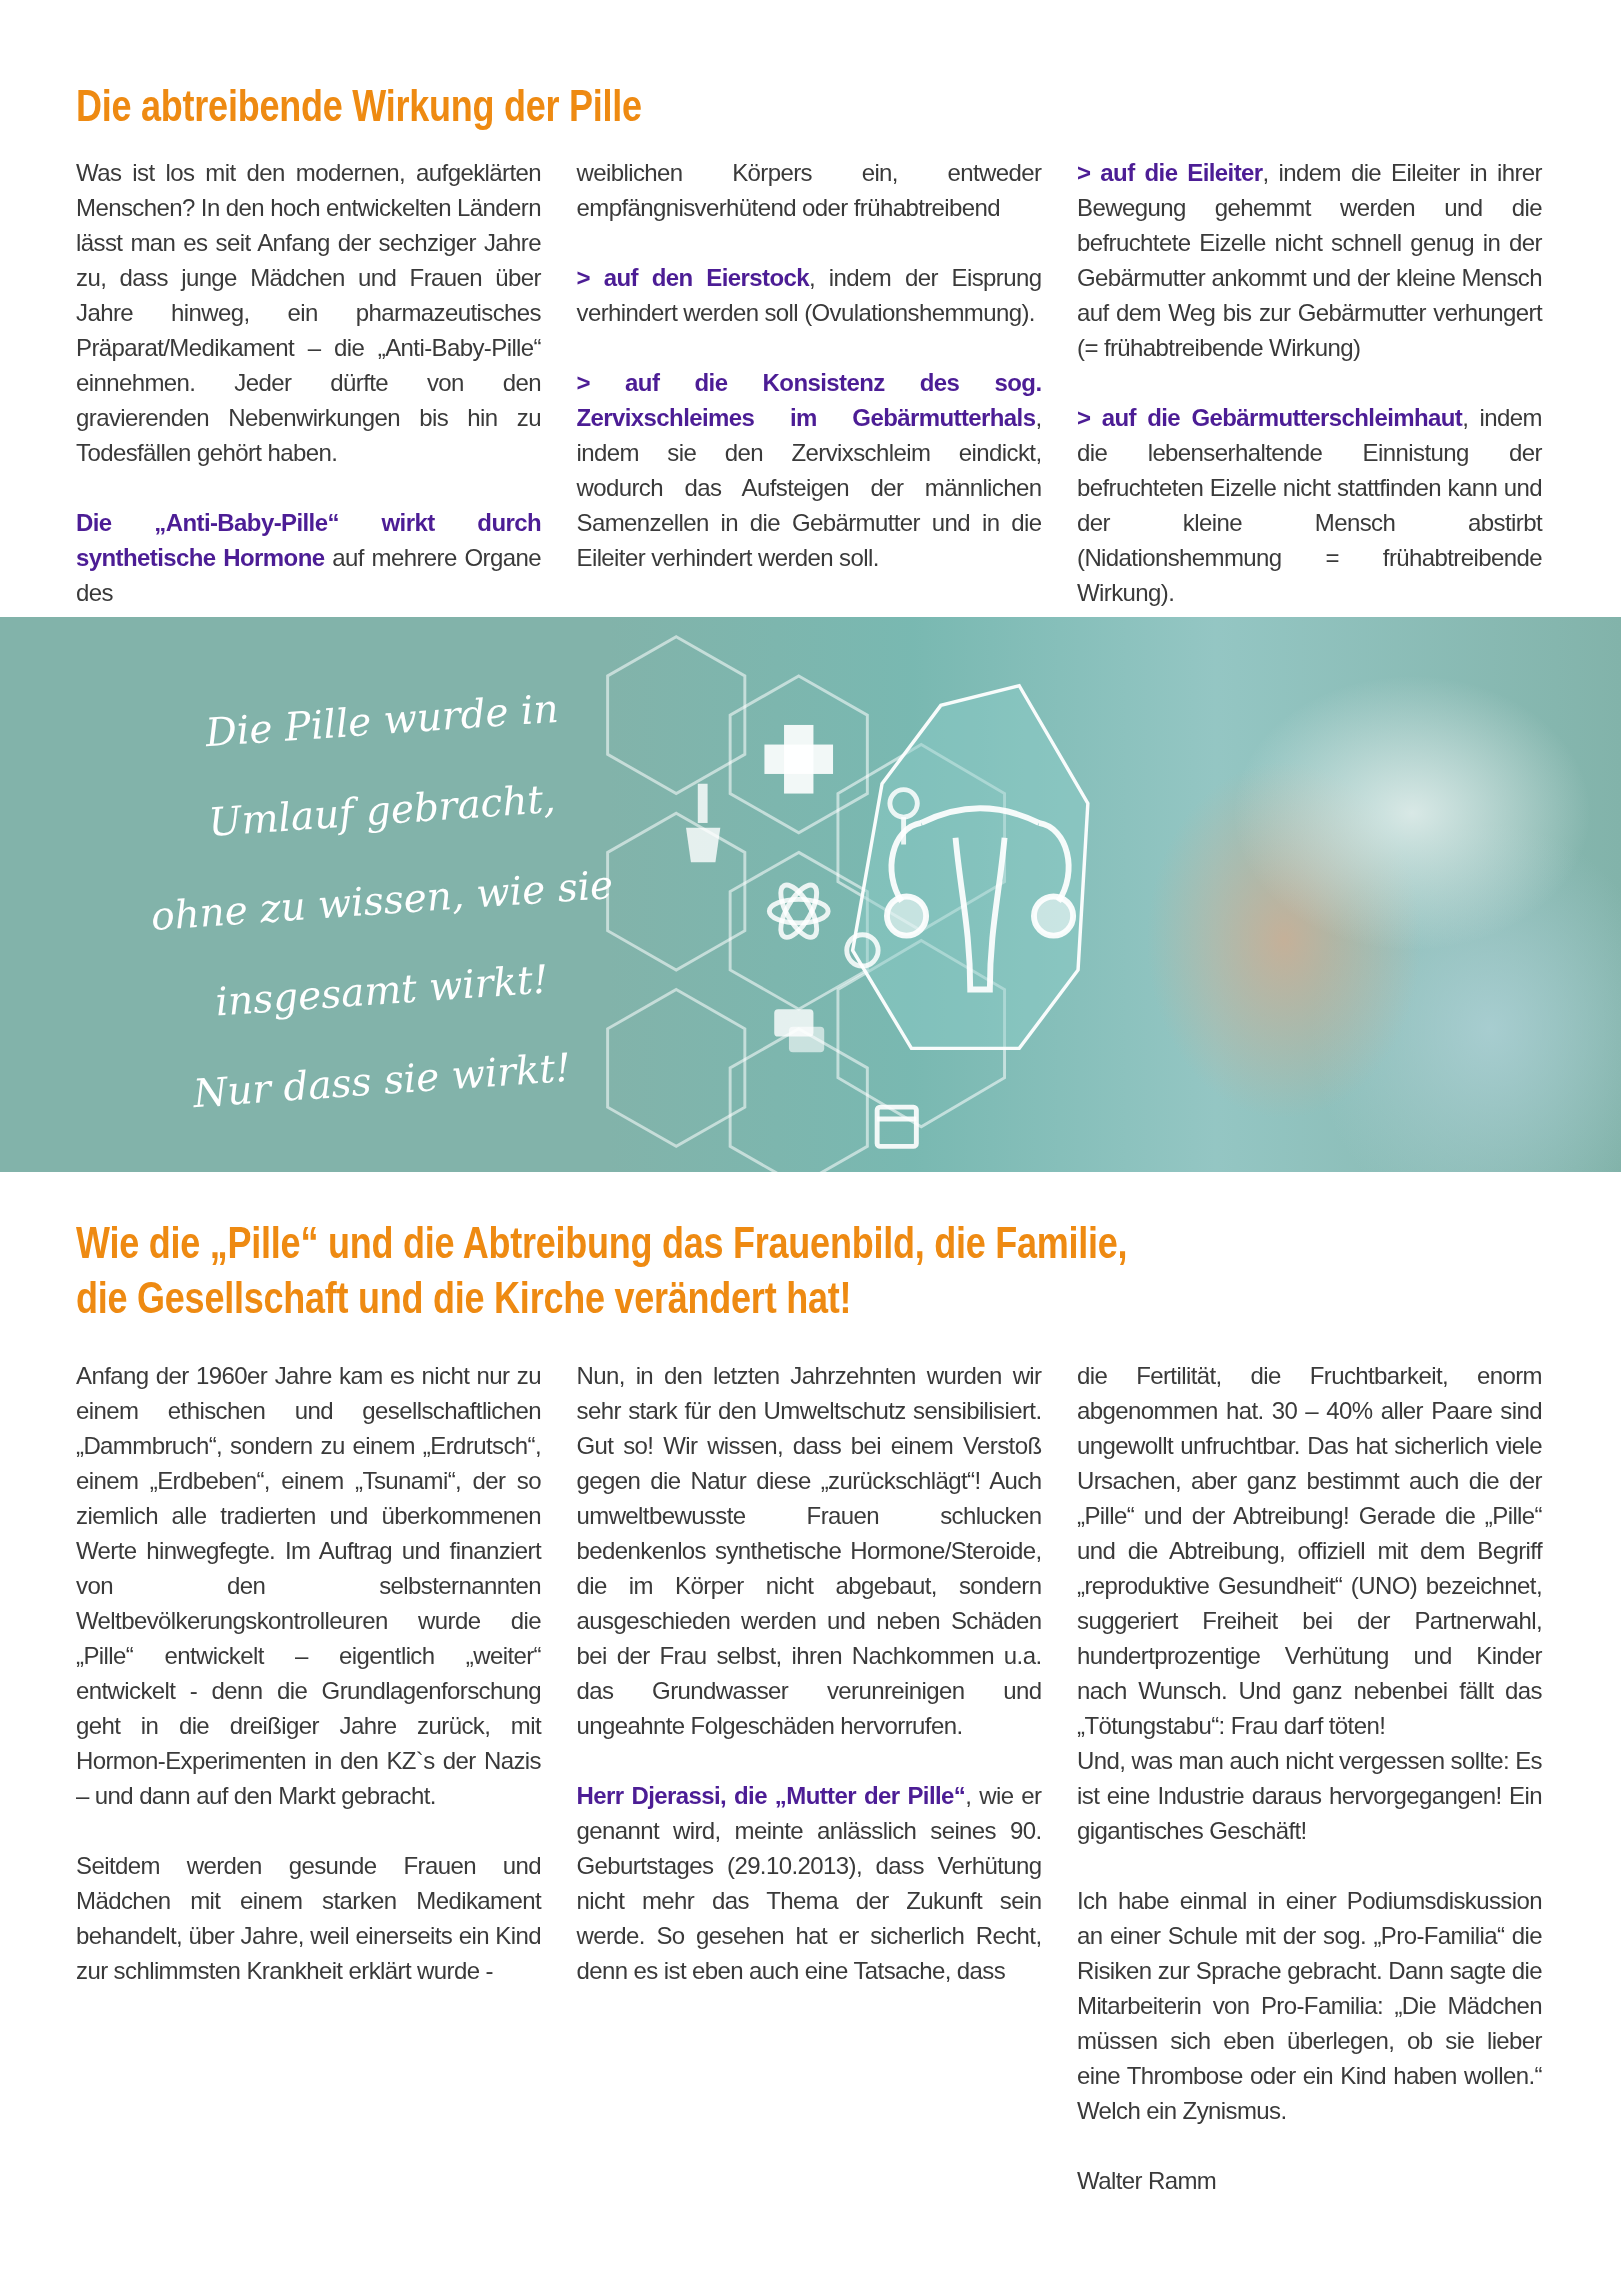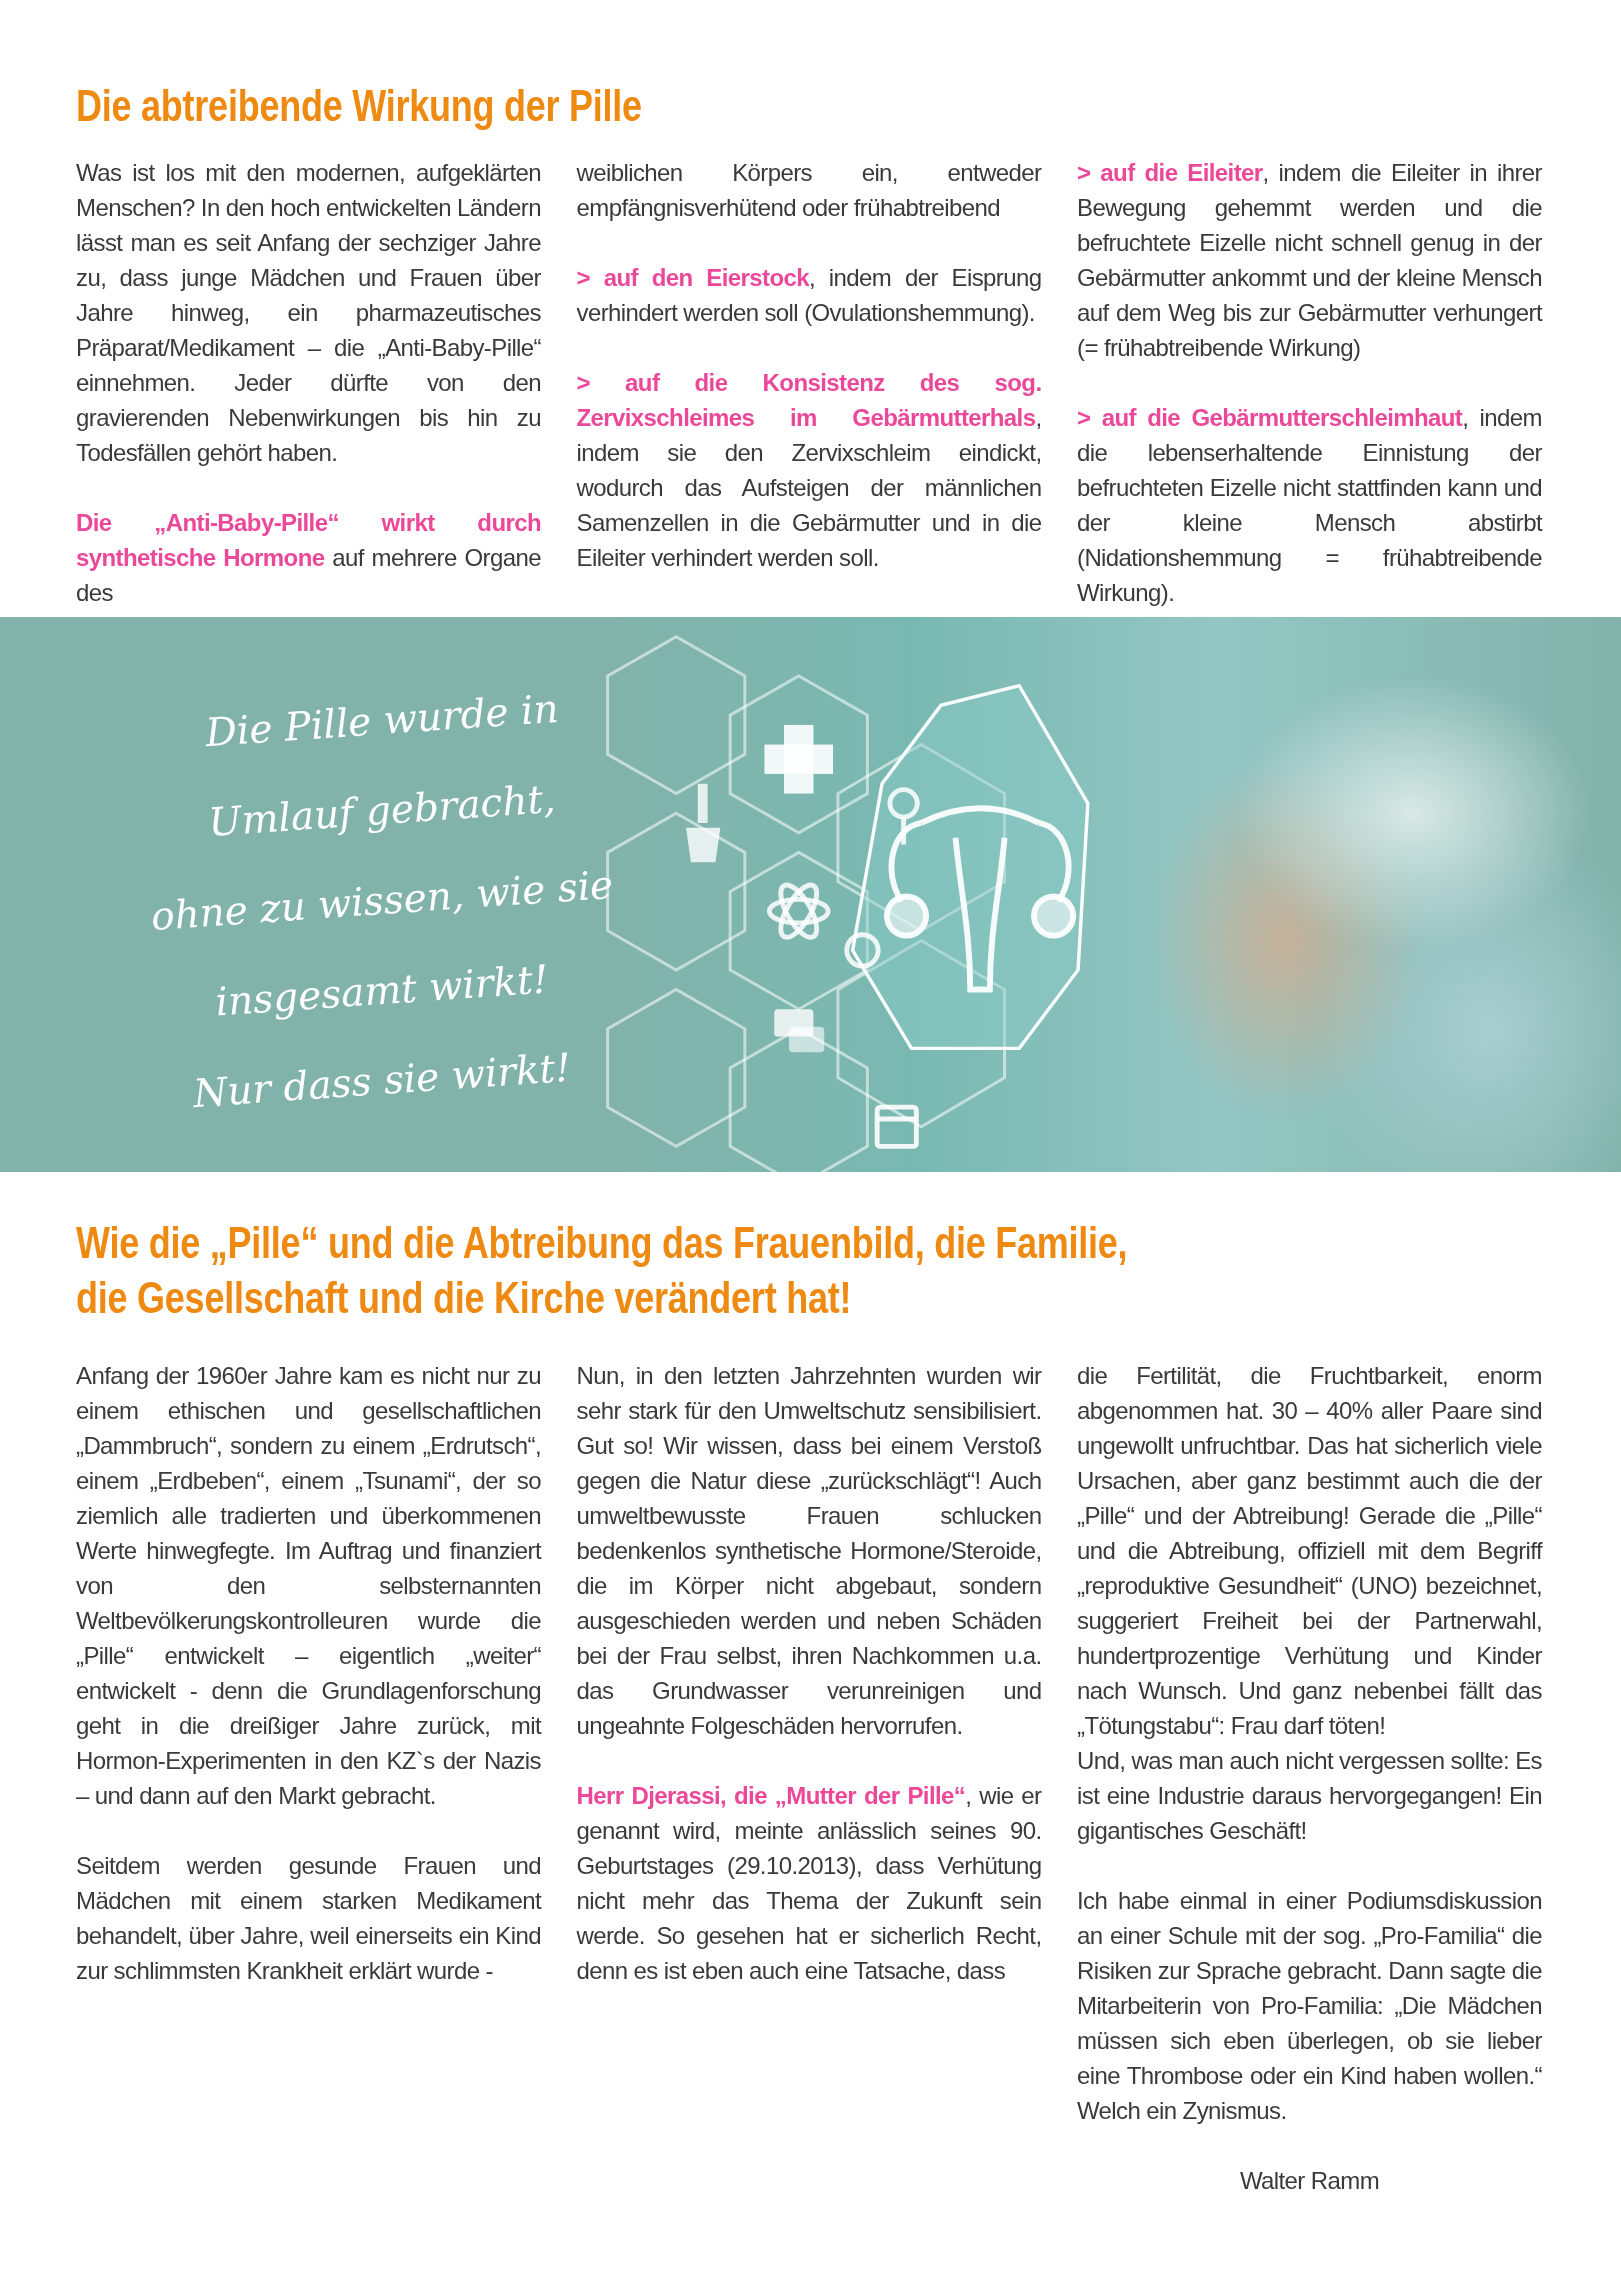--- a/index.html
+++ b/index.html
@@ -6,22 +6,22 @@
     body { width: 1621px; height: 2293px; position: relative; overflow: hidden; font-family: "Liberation Sans", sans-serif; color: #3a3a3a; }
     .heading { position: absolute; left: 76px; color: #EE8A12; font-family: "Liberation Sans", sans-serif; font-weight: bold; transform-origin: left top; margin: 0; white-space: nowrap; }
     .h1 { top: 80px; font-size: 45px; line-height: 51px; transform: scaleX(0.80); letter-spacing: -0.3px; }
     .h2 { top: 1215px; font-size: 45px; line-height: 55px; transform: scaleX(0.80); letter-spacing: -0.3px; }
     .cols { position: absolute; display: flex; left: 76px; width: 1466px; justify-content: space-between; }
     .cols.top { top: 155px; justify-content: space-between; }
     .cols.bottom { top: 1358px; gap: 34px; }
     .col { width: 465px; }
     .col p { margin: 0 0 35px 0; font-size: 24px; line-height: 35px; text-align: justify; font-stretch: condensed; letter-spacing: -0.6px; word-spacing: 0px; }
     .col p.tight { margin-bottom: 0; }
-    .col p b { font-weight: bold; color: #ec4899; }
-    .col .sig { text-align: center; margin-top: 35px; }
+    .col p b { font-weight: bold; color: #4c1d95; }
+    .col .sig { text-align: left; margin-top: 35px; }
     .condensed { display: block; }
     .banner { position: absolute; left: 0; top: 617px; width: 1621px; height: 555px; background: #82B3AA; overflow: hidden; }
     .banner .photo { position: absolute; left: 608px; top: 0; width: 1013px; height: 555px;
       background:
         radial-gradient(ellipse 255px 196px at 804px 196px, rgba(230,240,238,0.85), rgba(200,225,222,0) 70%),
         radial-gradient(ellipse 196px 255px at 676px 323px, rgba(214,170,140,0.75), rgba(214,170,140,0) 70%),
         radial-gradient(ellipse 255px 294px at 882px 412px, rgba(175,210,215,0.8), rgba(175,210,215,0) 70%),
         linear-gradient(90deg, rgba(130,179,170,1) 0%, rgba(120,185,178,0.9) 30%, rgba(150,200,198,0.9) 60%, rgba(130,179,170,1) 100%);
     }
     .hexgrid { position: absolute; left: 0; top: 0; width: 1621px; height: 555px; }

